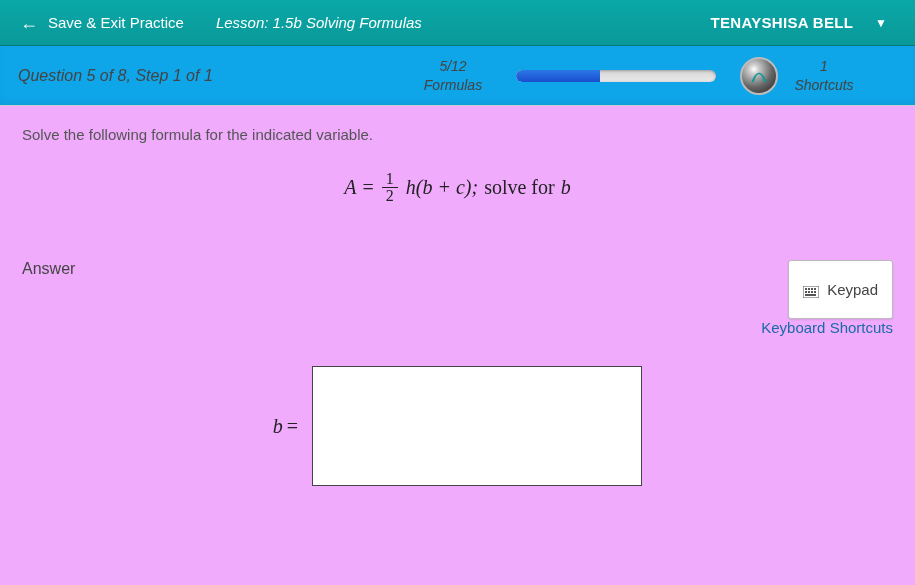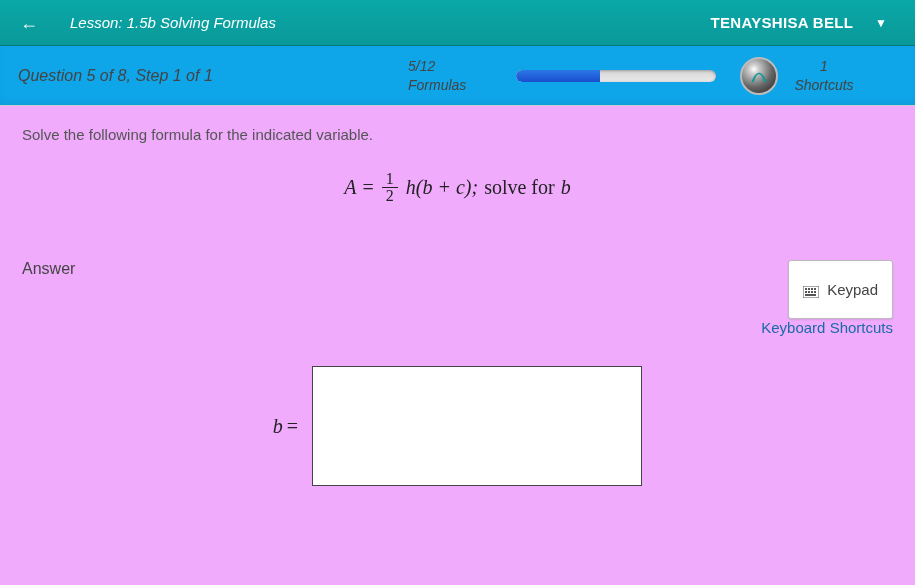--- a/index.html
+++ b/index.html
@@ -59,20 +59,21 @@
     box-shadow: inset 0 -4px 8px -4px rgba(0,0,0,0.1);
     font-style: italic;
   }
   .question-label {
     font-size: 16px;
     color: #444;
     flex: 0 0 auto;
     width: 390px;
   }
   .score-block {
+    text-align: center;
     width: 90px;
     font-size: 14px;
     color: #444;
     line-height: 1.3;
   }
   .progress-wrap {
     flex: 0 0 200px;
     margin: 0 18px;
   }
   .progress {
@@ -199,20 +200,21 @@
     border: 1.5px solid #444;
     background: #fff;
   }
 </style>
 </head>
 <body>
 
 <div class="topbar">
   <div class="save-exit">
     <span class="arrow-left">←</span>
+    <span>Save &amp; Exit Practice</span>
   </div>
   <div class="lesson">Lesson: 1.5b Solving Formulas</div>
   <div class="spacer"></div>
   <div class="user">TENAYSHISA BELL</div>
   <div class="dropdown-btn">
     <span>▼</span>
   </div>
 </div>
 
 <div class="statusbar">

